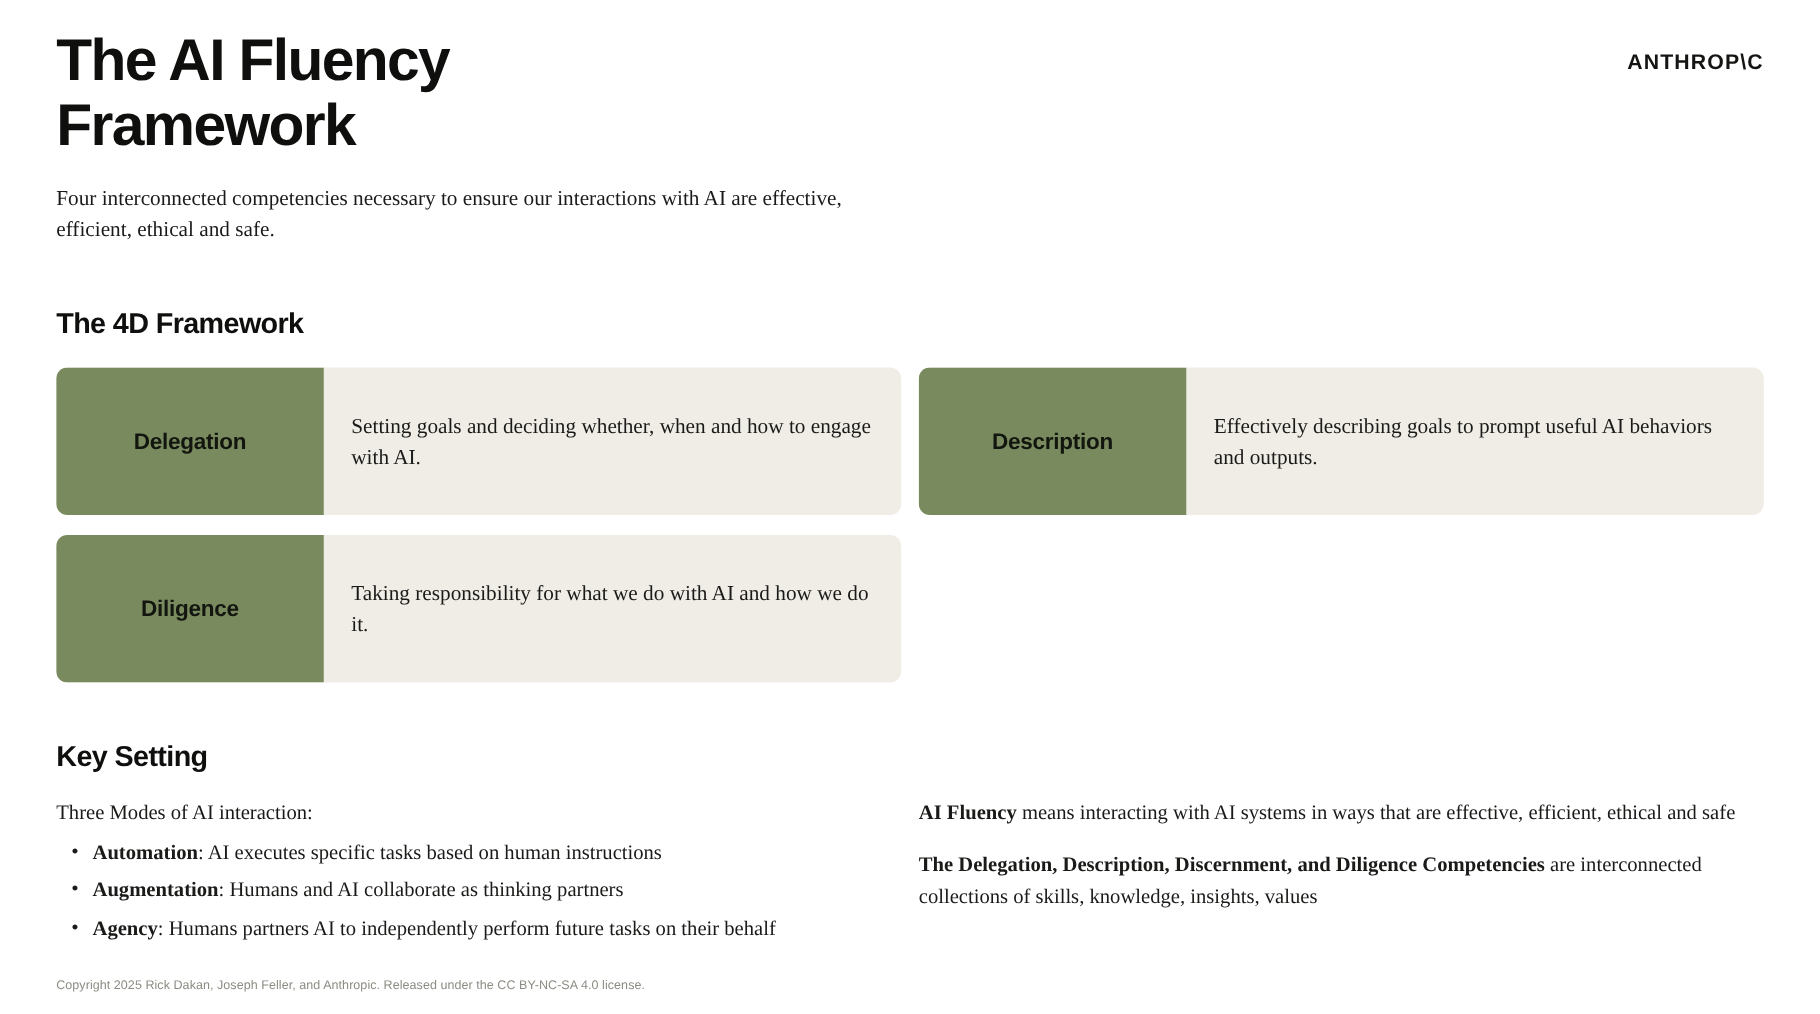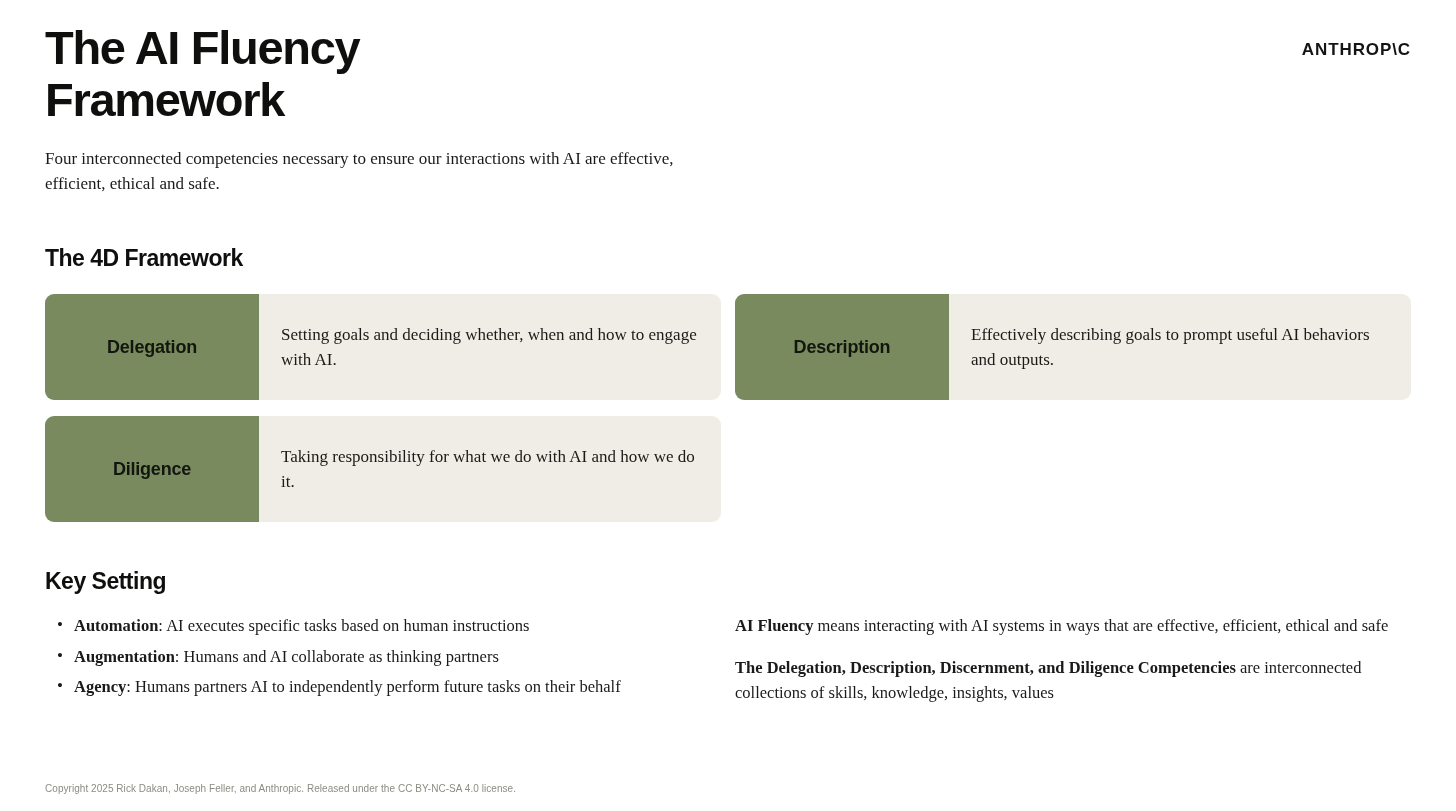--- a/index.html
+++ b/index.html
@@ -76,21 +76,21 @@
     margin-top: 22px;
     display: grid;
     grid-template-columns: 676px 676px;
     column-gap: 14px;
     row-gap: 16px;
   }
 
   .card {
     display: flex;
     align-items: stretch;
-    height: 106px;
+    height: 118px;
     border-radius: 9px;
     overflow: hidden;
     background: #efede6;
   }
 
   .card-label {
     flex: 0 0 214px;
     background: #798b5e;
     display: flex;
     align-items: center;
@@ -195,20 +195,21 @@
       <div class="card-desc">Taking responsibility for what we do with AI and how we do it.</div>
     </div>
 
   </div>
 
   <h2 class="section-heading" id="concepts-heading">Key Setting</h2>
 
   <div class="concepts-grid">
 
     <div class="concepts-left">
+      <div class="modes-intro">Three Modes of AI interaction:</div>
       <ul class="modes-list">
         <li>
           <strong>Automation</strong><span>: </span><span>AI executes specific tasks based on human instructions</span>
         </li>
         <li>
           <strong>Augmentation</strong><span>: </span><span>Humans and AI collaborate as thinking partners</span>
         </li>
         <li>
           <strong>Agency</strong><span>: </span><span>Humans partners AI to independently perform future tasks on their behalf</span>
         </li>

